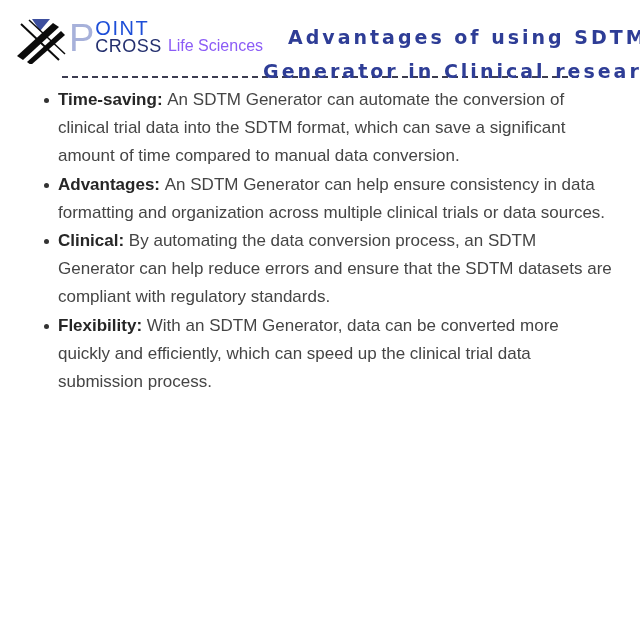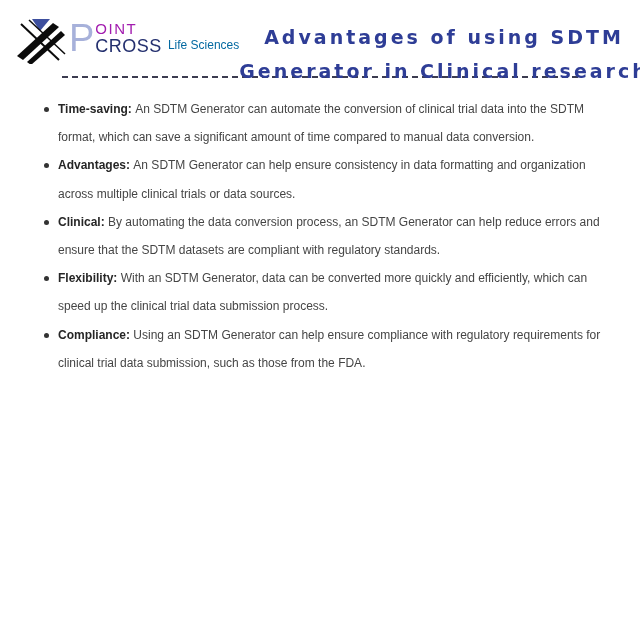--- a/index.html
+++ b/index.html
@@ -33,37 +33,37 @@
   }
   .point-initial {
     font-size: 38px;
     line-height: 36px;
     font-weight: 400;
     color: #a7b1da;
     letter-spacing: 0;
   }
   .wordmark-col { display: flex; flex-direction: column; margin-left: 1px; }
   .point-rest {
-    font-size: 15px;
+    font-size: 20px;
     line-height: 15px;
     font-weight: 400;
     letter-spacing: 1.5px;
-    color: #a21caf;
+    color: #1d4ed8;
   }
   .cross-text {
     font-size: 18px;
     line-height: 20px;
     font-weight: 400;
     letter-spacing: 0.5px;
     color: #232f6e;
   }
   .tagline {
-    font-size: 12px;
+    font-size: 16px;
     line-height: 21px;
-    color: #0369a1;
+    color: #8b5cf6;
     margin-left: 6px;
   }
   
   .title-block {
     flex: 1 1 auto;
     text-align: center;
     padding-top: 6px;
     font-family: "DejaVu Sans", sans-serif;
     font-weight: bold;
     font-size: 19px;
@@ -76,23 +76,23 @@
   .divider {
     margin: 0 0 0 62px;
     width: 516px;
     border: none;
     border-top: 2px dashed #3c3c50;
     height: 0;
   }
   
   .advantages {
     list-style: none;
-    margin: 17px 26px 0 43px;
+    margin: 8px 26px 0 43px;
     padding: 0;
-    font-size: 12px;
+    font-size: 17px;
     line-height: 28.2px;
     color: #454545;
   }
   .bullet-item {
     position: relative;
     padding-left: 15px;
     margin: 0;
   }
   .bullet-item::before {
     content: "";
@@ -143,16 +143,15 @@
 
   </div>
 
   <hr class="divider">
 
   <ul class="advantages">
       <li class="bullet-item"><strong>Time-saving: </strong><span>An SDTM Generator can automate the conversion of clinical trial data into the SDTM format, which can save a significant amount of time compared to manual data conversion.</span></li>
       <li class="bullet-item"><strong>Advantages: </strong><span>An SDTM Generator can help ensure consistency in data formatting and organization across multiple clinical trials or data sources.</span></li>
       <li class="bullet-item"><strong>Clinical: </strong><span>By automating the data conversion process, an SDTM Generator can help reduce errors and ensure that the SDTM datasets are compliant with regulatory standards.</span></li>
       <li class="bullet-item"><strong>Flexibility: </strong><span>With an SDTM Generator, data can be converted more quickly and efficiently, which can speed up the clinical trial data submission process.</span></li>
-      <li class="bullet-item"><strong>Compliance: </strong><span>Using an SDTM Generator can help ensure compliance with regulatory requirements for clinical trial data submission, such as those from the FDA.</span></li>
     </ul>
 
 </div>
 
 </body></html>

